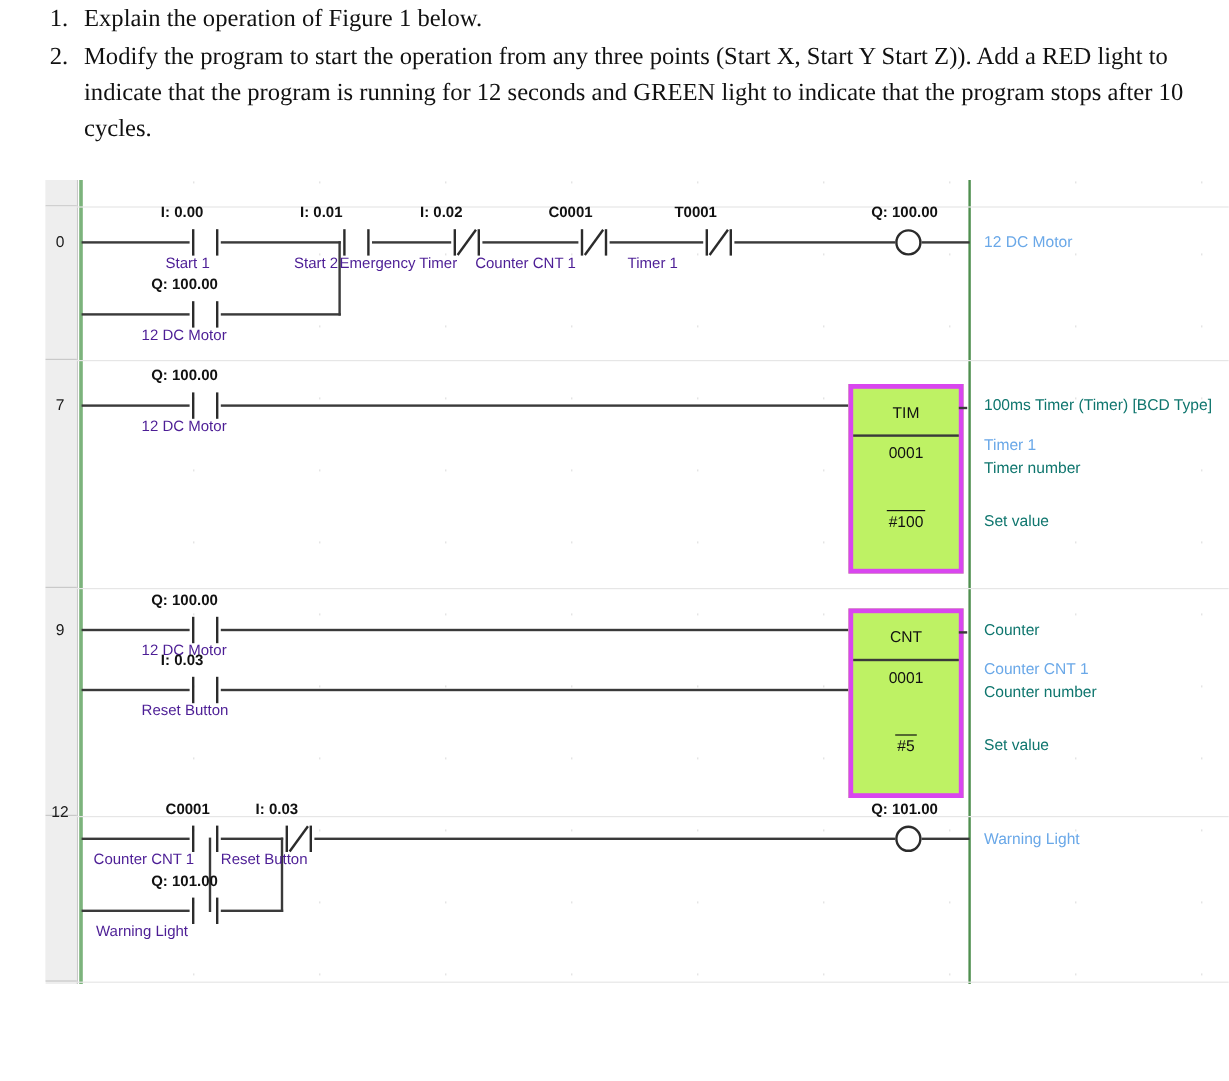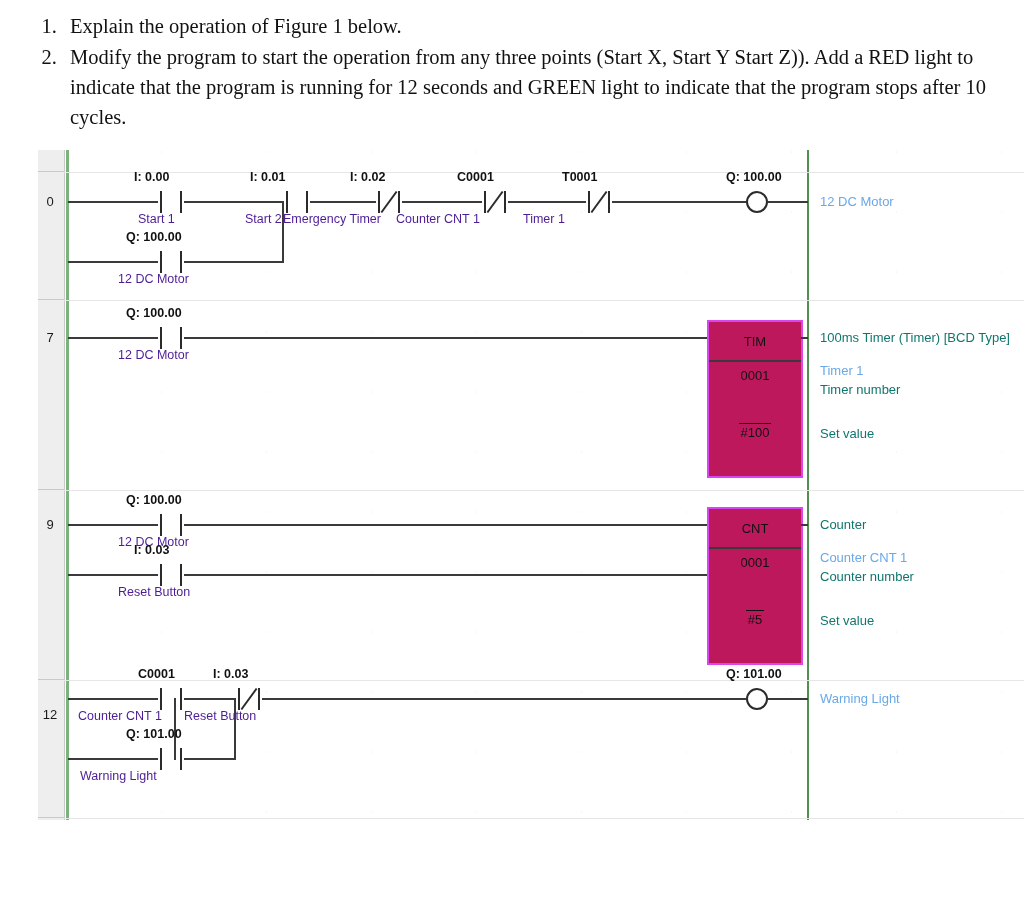--- a/index.html
+++ b/index.html
@@ -6,21 +6,21 @@
   body{
     width:1024px;height:901px;background:#ffffff;
     font-family:"Liberation Sans", sans-serif;
     -webkit-font-smoothing:antialiased;
   }
   .page{position:relative;width:1024px;height:901px;overflow:hidden;background:#fff;}
 
   
   .questions{position:absolute;left:0;top:0;width:1024px;}
   ol.qlist{
-    margin:0;padding:12px 30px 0 62px;list-style:decimal;
+    margin:0;padding:2px 30px 0 62px;list-style:decimal;
     font-family:"Liberation Serif", serif;font-size:20.5px;line-height:1.46;color:#111;
   }
   ol.qlist li{margin:0 0 1px 0;padding-left:8px;}
   ol.qlist li::marker{font-family:"Liberation Serif", serif;}
 
   
   .ladder{position:absolute;left:38px;top:150px;width:986px;height:670px;background:#fff;}
 
   
   .gutter{position:absolute;left:0;top:0;width:26px;height:670px;background:#eeeeee;border-right:1px solid #c9c9c9;}
@@ -59,21 +59,21 @@
   .coil{position:absolute;width:22px;height:22px;border:2px solid #2b2b2b;border-radius:50%;
     box-sizing:border-box;background:#fff;}
 
   
   .addr{position:absolute;font-size:12.5px;font-weight:bold;color:#111;white-space:nowrap;
     font-family:"Liberation Sans", sans-serif;}
   .sym{position:absolute;font-size:12.5px;color:#4c1d95;white-space:nowrap;
     font-family:"Liberation Sans", sans-serif;}
 
   
-  .fb{position:absolute;border:2px solid #d946ef;background:#be185d;box-sizing:border-box;}
+  .fb{position:absolute;border:4px solid #d946ef;background:#bef264;box-sizing:border-box;}
   .fb .fbhead{position:absolute;left:0;top:0;right:0;height:38px;border-bottom:2px solid #3a3a3a;
     display:flex;align-items:center;justify-content:center;font-size:13px;color:#111;}
   .fb .fbnum{position:absolute;left:0;top:38px;right:0;height:30px;
     display:flex;align-items:center;justify-content:center;font-size:13px;color:#111;}
   .fb .fbset{position:absolute;left:0;top:96px;right:0;height:26px;
     display:flex;align-items:center;justify-content:center;font-size:13px;color:#111;}
   .fb .fbset span{border-top:1.5px solid #111;padding:1px 2px 0 2px;}
   .fb .nub{position:absolute;right:-7px;width:7px;height:2px;background:#3a3a3a;}
 
   
@@ -241,21 +241,21 @@
           <span>#5</span>
         </div>
       <div class="nub" style="top:15px;"></div>
     </div>
 
     <div class="desc" style="left:782px;top:367px;">Counter</div>
     <div class="desc blue" style="left:782px;top:400px;">Counter CNT 1</div>
     <div class="desc" style="left:782px;top:419px;">Counter number</div>
     <div class="desc" style="left:782px;top:463px;">Set value</div>
 
-    <div class="rungno" style="top:557px;">12</div>
+    <div class="rungno" style="top:519px;">12</div>
 
     <div class="wire h" style="left:30px;top:548px;width:90px;"></div>
     <div class="wire h" style="left:146px;top:548px;width:52px;"></div>
     <div class="wire h" style="left:224px;top:548px;width:484px;"></div>
     <div class="wire h" style="left:730px;top:548px;width:40px;"></div>
 
     <div class="wire h" style="left:30px;top:608px;width:90px;"></div>
     <div class="wire h" style="left:146px;top:608px;width:52px;"></div>
     <div class="wire v" style="left:136px;top:548px;height:62px;left:136px;"></div>
     <div class="wire v" style="left:196px;top:548px;height:62px;"></div>

